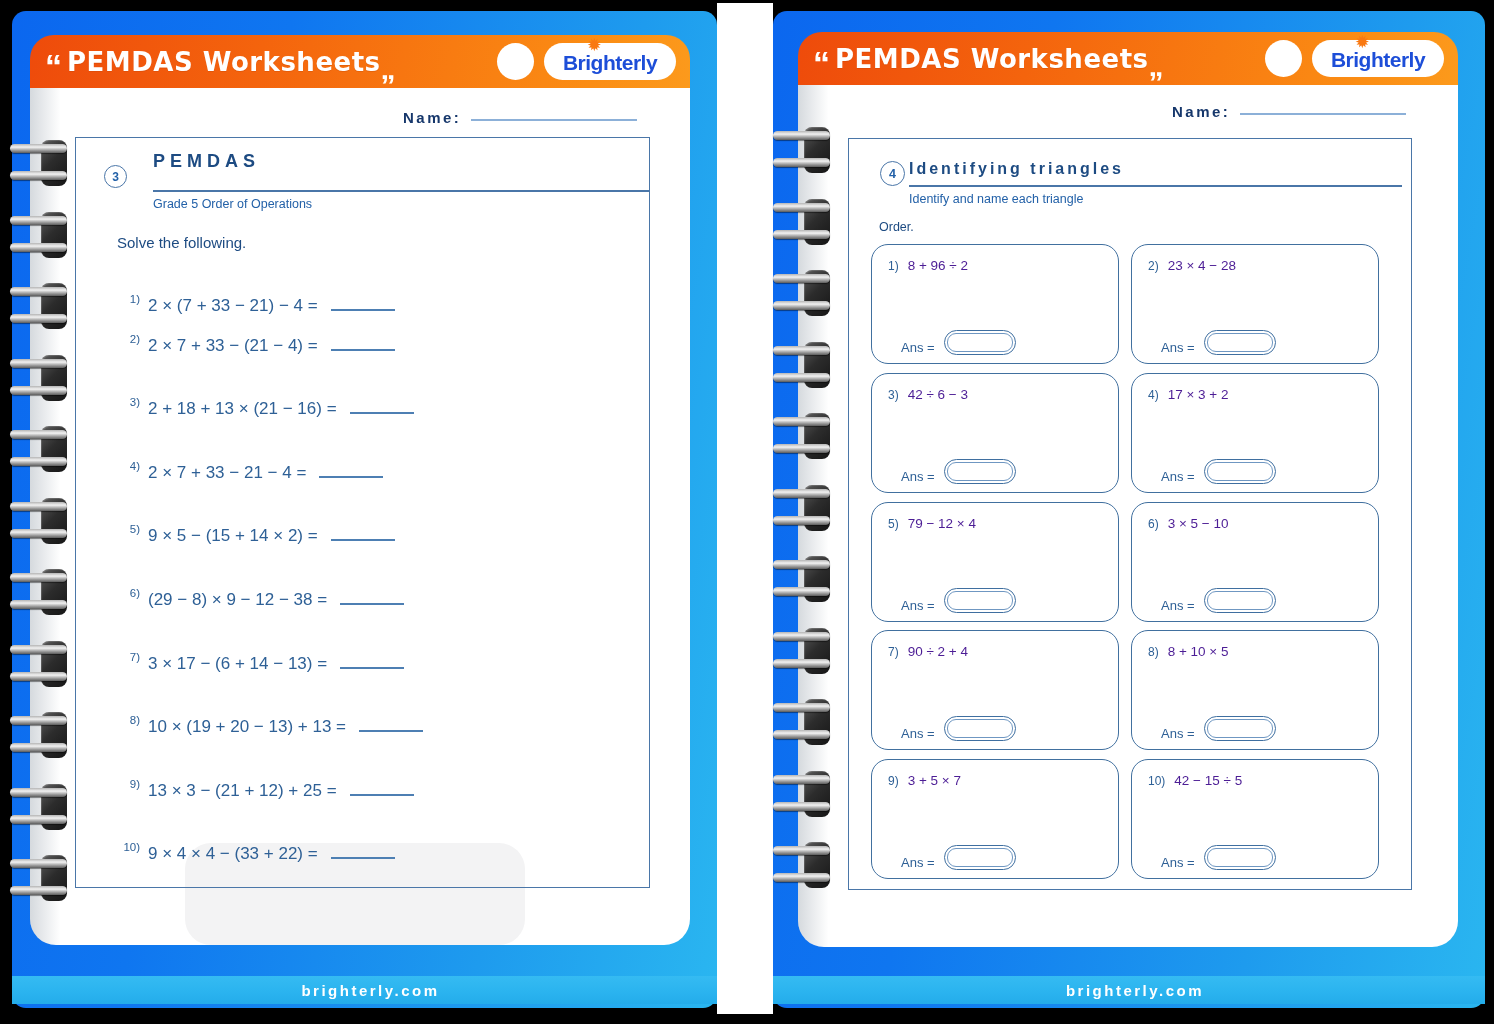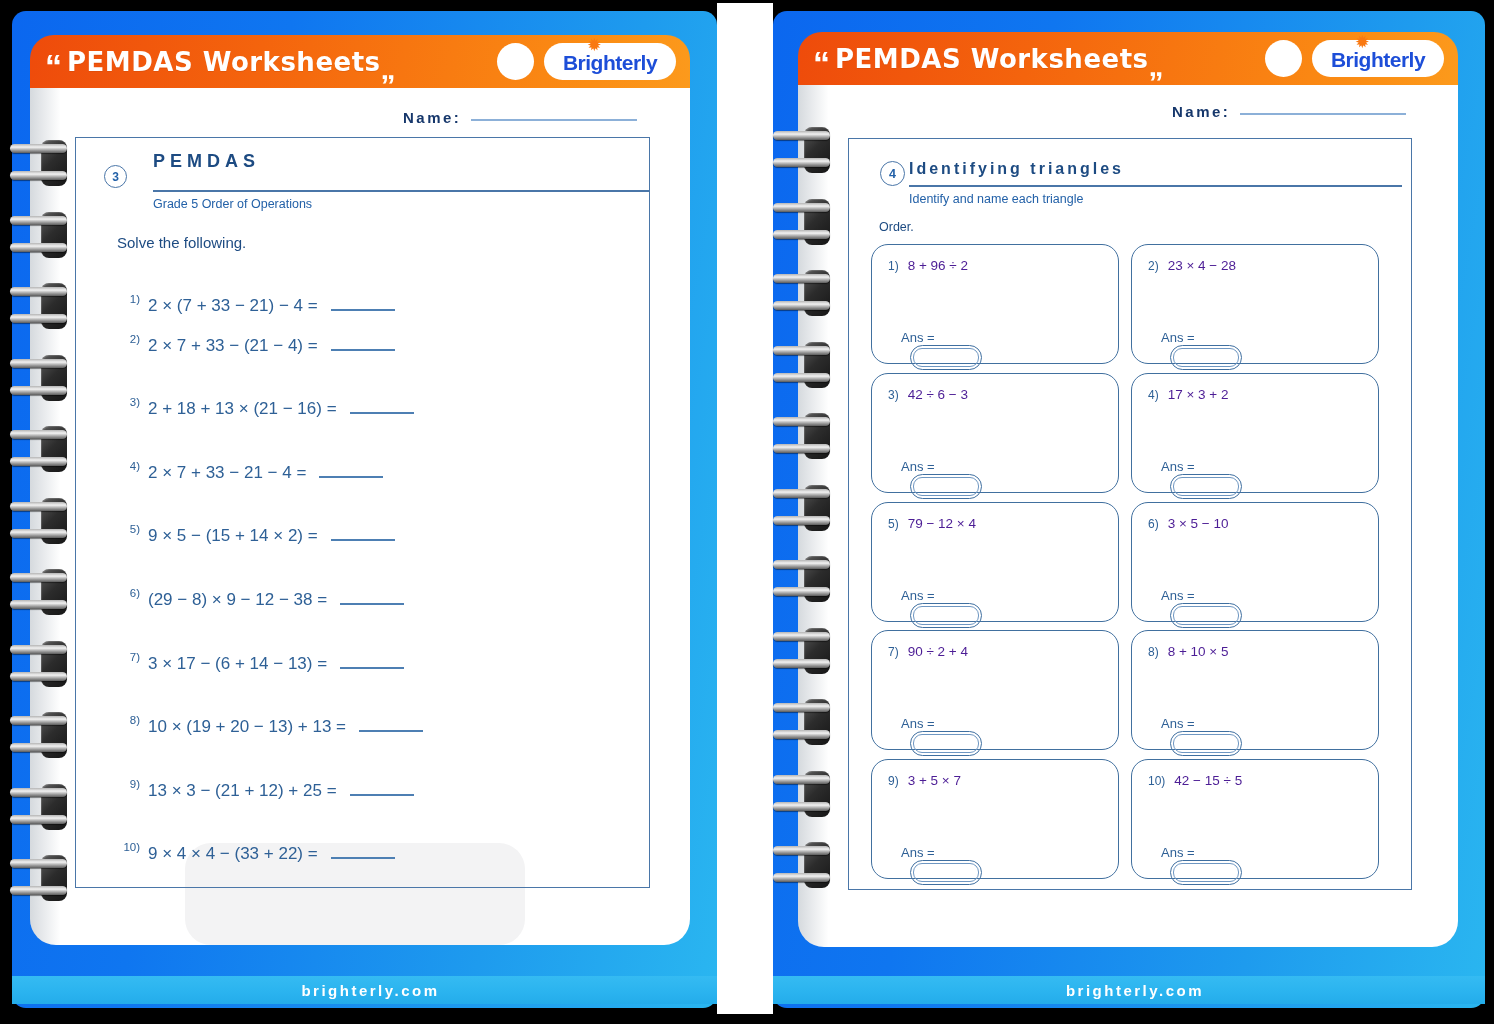--- a/index.html
+++ b/index.html
@@ -78,21 +78,21 @@
            vertical-align:8px; }
   .pexpr { font-size:17px; color:#2e6096; margin-left:8px; }
   .pblank { display:inline-block; width:64px; border-bottom:2px solid #4d7fb3; margin-left:13px; }
 
   
   .grid-cell { position:absolute; width:248px; height:120px; border:1.5px solid #41709f;
                border-radius:17px; background:#fff; }
   .cell-head { position:absolute; left:16px; top:11px; white-space:nowrap; }
   .cnum  { display:inline-block; font-size:12px; color:#2e6096; }
   .cexpr { font-size:13.5px; color:#4c1d95; margin-left:9px; }
-  .ans-row { position:absolute; left:29px; top:85px; display:flex; align-items:flex-start;flex-direction:column; }
+  .ans-row { position:absolute; left:29px; top:85px; display:flex; align-items:flex-end; }
   .ans-label { font-size:13px; color:#2e6096; }
   .ans-pill { position:relative; width:72px; height:25px; margin-left:9px;
               border:1.5px solid #3f6fa0; border-radius:13px; }
   .ans-pill::after { content:''; position:absolute; inset:2px; border:1.2px solid #6f97c2; border-radius:9px; }
 
   
   .gray-note { position:absolute; left:155px; top:755px; width:340px; height:102px;
                background:#f3f3f4; border-radius:26px; }
 
   

